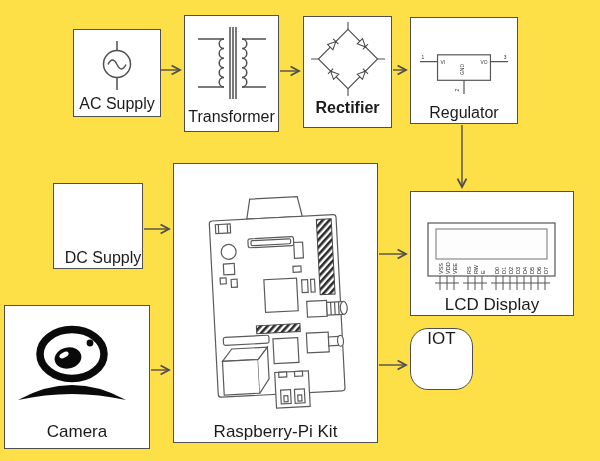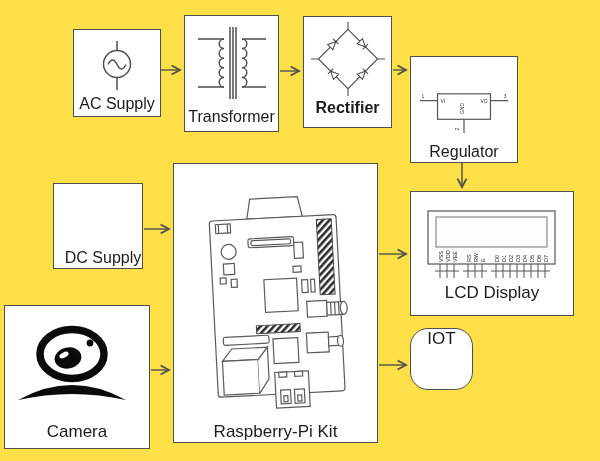--- a/index.html
+++ b/index.html
@@ -83,21 +83,21 @@
           <path d="M4,-4 V4" stroke="#444" stroke-width="1.1"></path>
       </g>
       <g transform="translate(56,56) rotate(-45)">
         <path d="M-4.5,-4 L4,0 L-4.5,4 Z" fill="#fff" stroke="#444" stroke-width="1.1"></path>
           <path d="M4,-4 V4" stroke="#444" stroke-width="1.1"></path>
       </g>
     </svg>
     <div class="blk-label" style="margin-top:2px;">Rectifier</div>
   </div>
 
-  <div class="blk" style="left:410px;top:17px;width:108px;height:107px;padding-top:28px;margin-top:39px;">
+  <div class="blk" style="left:410px;top:17px;width:108px;height:107px;padding-top:28px;">
     <svg class="sym" width="100" height="50" viewBox="0 0 100 50">
       <rect class="ln-thin fill-white" x="23" y="9" width="54" height="26"></rect>
       <path class="ln-thin" d="M5,16 H23 M77,16 H95 M50,35 V49"></path>
       <text class="micro-txt" x="8" y="13" text-anchor="middle">1</text>
       <text class="micro-txt" x="92" y="13" text-anchor="middle">3</text>
       <text class="micro-txt" x="45" y="45" text-anchor="middle" transform="rotate(-90 45 45)">2</text>
       <text class="micro-txt" x="26" y="18">VI</text>
       <text class="micro-txt" x="74" y="18" text-anchor="end">VO</text>
       <text class="micro-txt" x="50" y="24" text-anchor="middle" transform="rotate(-90 50 24)">GND</text>
     </svg>
@@ -151,21 +151,21 @@
         <rect class="board" x="100" y="186" width="8" height="5"></rect>
         <rect class="board" x="85" y="204" width="10" height="14"></rect>
         <rect class="board" x="99" y="204" width="10" height="14"></rect>
         <rect class="board" x="88" y="210" width="4" height="6"></rect>
         <rect class="board" x="102" y="210" width="4" height="6"></rect>
       </g>
     </svg>
     <div class="blk-label" style="margin-top:4px;font-size:17px;">Raspberry-Pi Kit</div>
   </div>
 
-  <div class="blk" style="left:410px;top:191px;width:164px;height:125px;">
+  <div class="blk" style="left:410px;top:191px;width:164px;height:125px;justify-content:flex-end;">
     <svg class="sym" width="164" height="90" viewBox="0 0 164 90">
       <rect class="ln-thin fill-white" x="18" y="19" width="127" height="53"></rect>
       <rect x="26" y="25" width="111" height="30" fill="#fdfdfd" stroke="#8a8a8a" stroke-width="1.2"></rect>
       <g>
         <text class="pin-txt" x="32.5" y="70" transform="rotate(-90 32.5 70)">VSS</text>
         <text class="pin-txt" x="39.5" y="70" transform="rotate(-90 39.5 70)">VDD</text>
         <text class="pin-txt" x="46.5" y="70" transform="rotate(-90 46.5 70)">VEE</text>
         <text class="pin-txt" x="60.5" y="70" transform="rotate(-90 60.5 70)">RS</text>
         <text class="pin-txt" x="67.5" y="70" transform="rotate(-90 67.5 70)">RW</text>
         <text class="pin-txt" x="74.5" y="70" transform="rotate(-90 74.5 70)">E</text>

